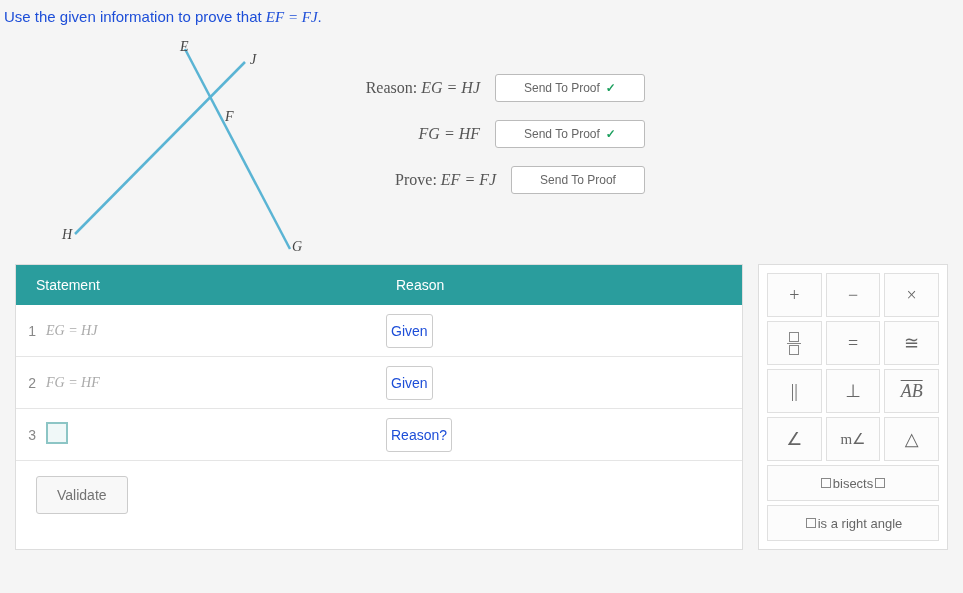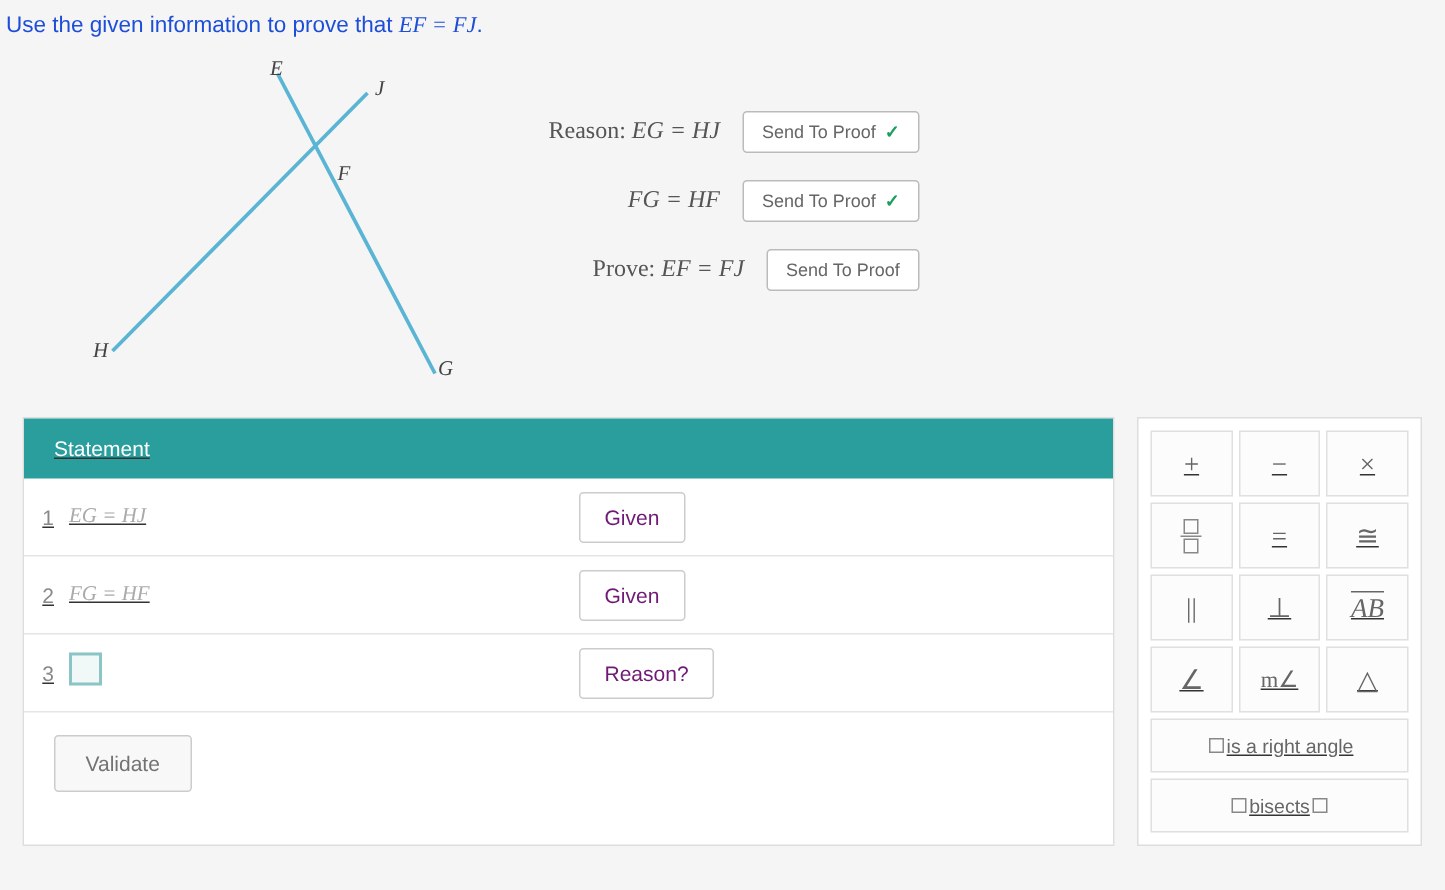--- a/index.html
+++ b/index.html
@@ -45,36 +45,35 @@
       font-size: 16px;
       color: #555;
       margin-right: 15px;
       width: 140px;
       text-align: right;
     }
     .given-label .math { font-style: italic; }
     .send-btn {
       border: 1px solid #bbb;
       background: #fff;
-      padding: 6px 12px;
+      padding: 6px 28px;
       font-size: 12px;
       color: #666;
       border-radius: 3px;
       cursor: pointer;
       display: flex;
       align-items: flex-end;
       gap: 6px;
     }
     .check { color: #1a9e5c; font-weight: bold; }
     .proof-area {
       display: flex;
-      margin-top: 24px;
+      margin-top: 10px;
       gap: 15px;
       padding-right: 15px;
-      text-decoration: underline;
     }
     .proof-table {
       flex: 1;
       background: #fff;
       border: 1px solid #ddd;
       margin-left: 15px;
     }
     .table-header {
       display: flex;
       background: #2a9d9d;
@@ -95,23 +94,23 @@
       font-family: 'Times New Roman', serif;
       font-style: italic;
       color: #aaa;
       font-size: 14px;
       padding: 10px 0;
     }
     .row-reason { flex: 1; padding: 8px 20px; }
     .reason-btn {
       border: 1px solid #ccc;
       background: #fff;
-      padding: 8px 16px;
+      padding: 8px 4px;
       font-size: 14px;
-      color: #701a75;
+      color: #1d4ed8;
       border-radius: 3px;
       cursor: pointer;
     }
     .empty-box {
       width: 22px; height: 22px;
       border: 2px solid #8cc5c5;
       background: #f0f8f8;
       display: inline-block;
     }
     .validate-row { padding: 15px 20px; }
@@ -231,20 +230,21 @@
           <span>Send To Proof</span>
         </button>
     </div>
   </div>
 </div>
 
 <div class="proof-area">
   <div class="proof-table">
     <div class="table-header">
       <div class="th-statement">Statement</div>
+      <div class="th-reason">Reason</div>
     </div>
     <div class="proof-row">
       <div class="row-num">1</div>
       <div class="row-statement">EG = HJ</div>
       <div class="row-reason"><button class="reason-btn">Given</button></div>
     </div>
     <div class="proof-row">
       <div class="row-num">2</div>
       <div class="row-statement">FG = HF</div>
       <div class="row-reason"><button class="reason-btn">Given</button></div>
@@ -280,22 +280,22 @@
       <button class="sym-btn">
           <span class="overline">AB</span>
         </button>
 
       <button class="sym-btn">∠</button>
       <button class="sym-btn" style="font-size:15px;">m∠</button>
       <button class="sym-btn">△</button>
 
       <button class="sym-btn sym-wide">
           <span class="sq"></span>
-          <span> is a right angle</span>
+          <span> bisects </span>
+          <span class="sq"></span>
         </button>
       <button class="sym-btn sym-wide">
           <span class="sq"></span>
-          <span> bisects </span>
-          <span class="sq"></span>
+          <span> is a right angle</span>
         </button>
     </div>
   </div>
 </div>
 
 </body></html>

